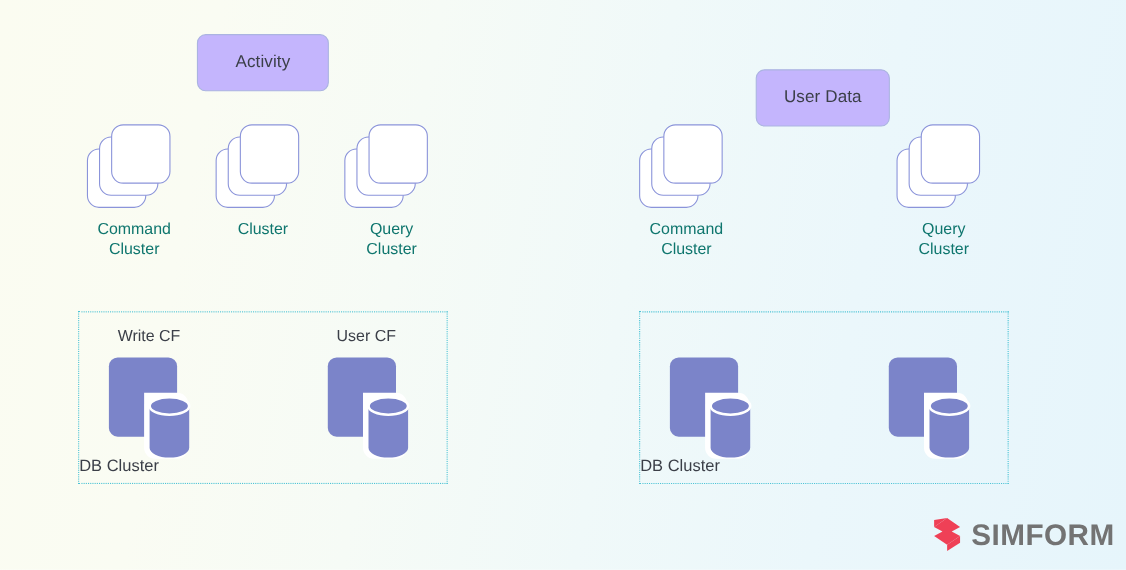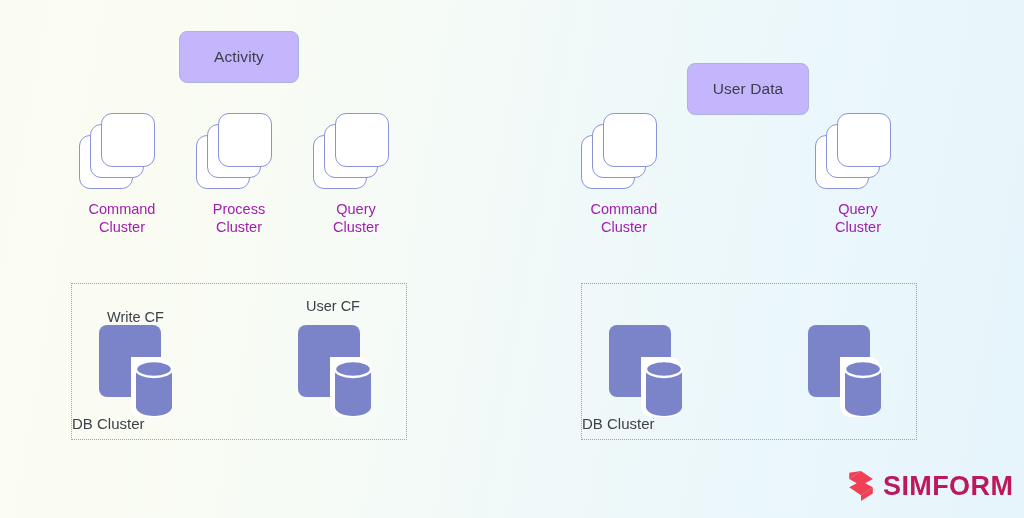--- a/index.html
+++ b/index.html
@@ -65,21 +65,21 @@
     background: #ffffff;
   }
   .cluster-icon .card.back   { left: 0px;  top: 22px; }
   .cluster-icon .card.mid    { left: 11px; top: 11px; }
   .cluster-icon .card.front  { left: 22px; top: 0px;  }
 
   .cluster-label {
     margin-top: 9px;
     font-size: 14.5px;
     line-height: 18px;
-    color: #a21caf;
+    color: #0f766e;
   }
 
   
   .db-cluster {
     position: absolute;
     border: 1.6px dotted #4cc3d5;
     background: transparent;
   }
 
   .cf-label {
@@ -111,21 +111,21 @@
     display: flex;
     align-items: center;
     gap: 7px;
   }
   .logo-mark { display: block; }
   .logo-text {
     font-family: "Liberation Sans", sans-serif;
     font-size: 27px;
     font-weight: bold;
     letter-spacing: .4px;
-    color: #be185d;
+    color: #737373;
     line-height: 1;
   }
 </style>
 </head>
 <body>
 
 <div id="canvas">
 
   <div class="section-header" style="left:179px; top:31px; width:120px; height:52px;">
     <span>Activity</span>
@@ -143,40 +143,39 @@
     </div>
   </div>
 
   <div class="cluster" style="left:179px; top:113px;">
     <div class="cluster-icon">
       <div class="card back"></div>
       <div class="card mid"></div>
       <div class="card front"></div>
     </div>
     <div class="cluster-label">
-      <div>Process</div>
       <div>Cluster</div>
     </div>
   </div>
 
   <div class="cluster" style="left:296px; top:113px;">
     <div class="cluster-icon">
       <div class="card back"></div>
       <div class="card mid"></div>
       <div class="card front"></div>
     </div>
     <div class="cluster-label">
       <div>Query</div>
       <div>Cluster</div>
     </div>
   </div>
 
   <div class="db-cluster" style="left:71px; top:283px; width:336px; height:157px;">
 
-    <div class="cf-label" style="left:35px; top:25px;">Write CF</div>
+    <div class="cf-label" style="left:35px; top:14px;">Write CF</div>
 
     <div class="cf-label" style="left:234px; top:14px;">User CF</div>
 
     <div class="db-icon" style="left:26px; top:40px;">
       <svg width="88" height="94" viewBox="0 0 88 94" xmlns="http://www.w3.org/2000/svg">
         <rect x="1" y="1" width="62" height="72" rx="8" ry="8" fill="#7b84c9"></rect>
         <path d="M33 33 h30 a10 10 0 0 1 10 10 v40 a10 10 0 0 1 -10 10 h-20 a10 10 0 0 1 -10 -10 z" fill="#ffffff"></path>
         <path d="M38 45 v38 c0 5 8 9 18 9 s18 -4 18 -9 v-38 z" fill="#7b84c9"></path>
         <ellipse cx="56" cy="45" rx="18" ry="8" fill="#7b84c9" stroke="#ffffff" stroke-width="2.4"></ellipse>
       </svg>

